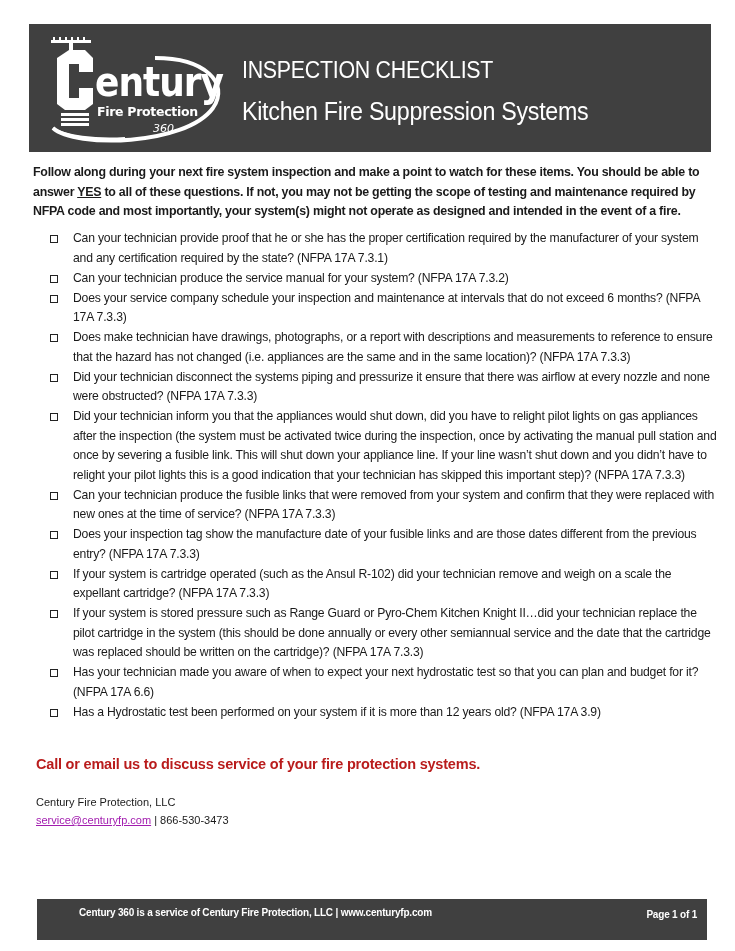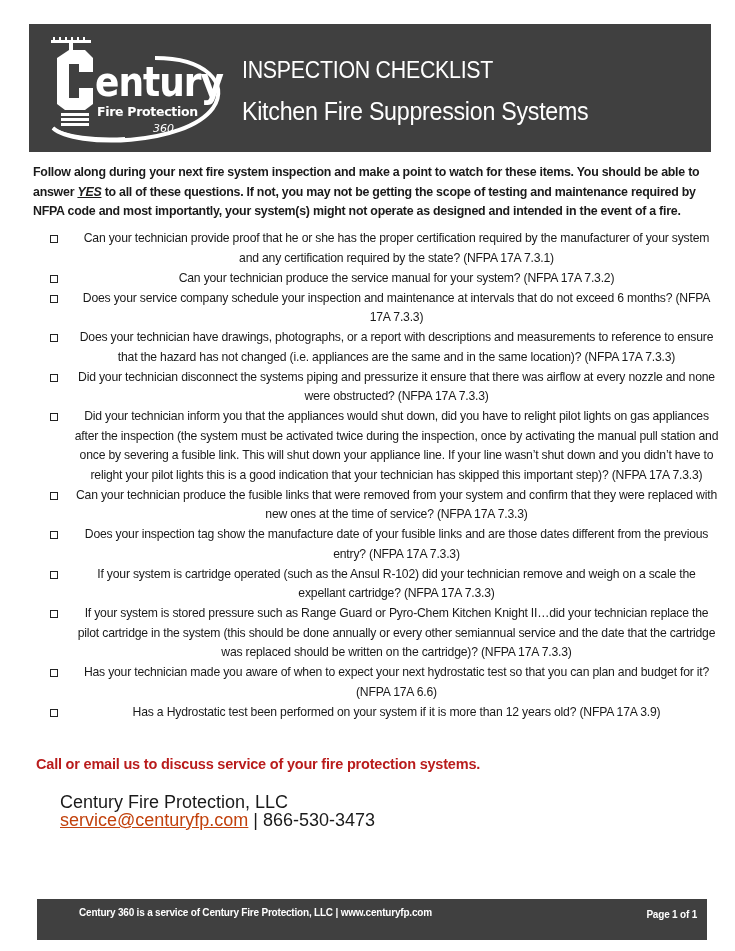--- a/index.html
+++ b/index.html
@@ -25,49 +25,48 @@
       color: #ffffff; font-size: 25px; letter-spacing: -0.3px;
       font-family: "Liberation Sans", "DejaVu Sans", sans-serif;
       transform: scaleX(0.93); transform-origin: left center;
     }
 
     .intro {
       position: absolute; left: 33px; top: 163px; width: 690px;
       font-size: 12.4px; font-weight: bold; line-height: 19.5px; color: #1a1a1a;
       letter-spacing: -0.25px;
     }
-    .intro .yes { font-style: italic; text-decoration: underline; }
+    .intro .yes { text-decoration: underline; }
 
     .checklist {
       position: absolute; left: 50px; top: 229px; width: 670px;
       list-style: none;
-      text-align: center;
     }
     .check-item {
       display: flex; align-items: flex-start;
       font-size: 12.2px; line-height: 19.5px; color: #1a1a1a;
       margin-bottom: 0.5px; letter-spacing: -0.2px;
     }
     .checkbox {
       flex: 0 0 auto;
       width: 8px; height: 8px; border: 1px solid #222;
       margin-top: 6px; margin-right: 15px; background: #fff;
       cursor: pointer;
     }
     .check-text { flex: 1 1 auto; }
 
     .cta {
       position: absolute; left: 36px; top: 756px;
       color: #b91c1c; font-size: 14.5px; font-weight: bold; letter-spacing: -0.2px;
     }
     .company {
       position: absolute; left: 36px; top: 793px;
-      font-size: 18px; line-height: 18px; color: #1a1a1a; margin-left: 24px;
+      font-size: 11px; line-height: 18px; color: #1a1a1a;
     }
-    .email-link { color: #c2410c; text-decoration: underline; }
+    .email-link { color: #a21caf; text-decoration: underline; }
 
     .footer-bar {
       position: absolute; left: 37px; top: 899px; width: 670px; height: 41px;
       background: #404040; color: #ffffff;
     }
     .footer-left {
       position: absolute; left: 42px; top: 8px;
       font-size: 10px; font-weight: bold; letter-spacing: -0.2px;
     }
     .footer-right {
@@ -120,21 +119,21 @@
   <li class="check-item">
       <span class="checkbox"></span>
       <span class="check-text">Can your technician produce the service manual for your system? (NFPA 17A 7.3.2)</span>
     </li>
   <li class="check-item">
       <span class="checkbox"></span>
       <span class="check-text">Does your service company schedule your inspection and maintenance at intervals that do not exceed 6 months? (NFPA 17A 7.3.3)</span>
     </li>
   <li class="check-item">
       <span class="checkbox"></span>
-      <span class="check-text">Does your technician have drawings, photographs, or a report with descriptions and measurements to reference to ensure that the hazard has not changed (i.e. appliances are the same and in the same location)? (NFPA 17A 7.3.3)</span>
+      <span class="check-text">Does make technician have drawings, photographs, or a report with descriptions and measurements to reference to ensure that the hazard has not changed (i.e. appliances are the same and in the same location)? (NFPA 17A 7.3.3)</span>
     </li>
   <li class="check-item">
       <span class="checkbox"></span>
       <span class="check-text">Did your technician disconnect the systems piping and pressurize it ensure that there was airflow at every nozzle and none were obstructed? (NFPA 17A 7.3.3)</span>
     </li>
   <li class="check-item">
       <span class="checkbox"></span>
       <span class="check-text">Did your technician inform you that the appliances would shut down, did you have to relight pilot lights on gas appliances after the inspection (the system must be activated twice during the inspection, once by activating the manual pull station and once by severing a fusible link. This will shut down your appliance line. If your line wasn’t shut down and you didn’t have to relight your pilot lights this is a good indication that your technician has skipped this important step)? (NFPA 17A 7.3.3)</span>
     </li>
   <li class="check-item">

